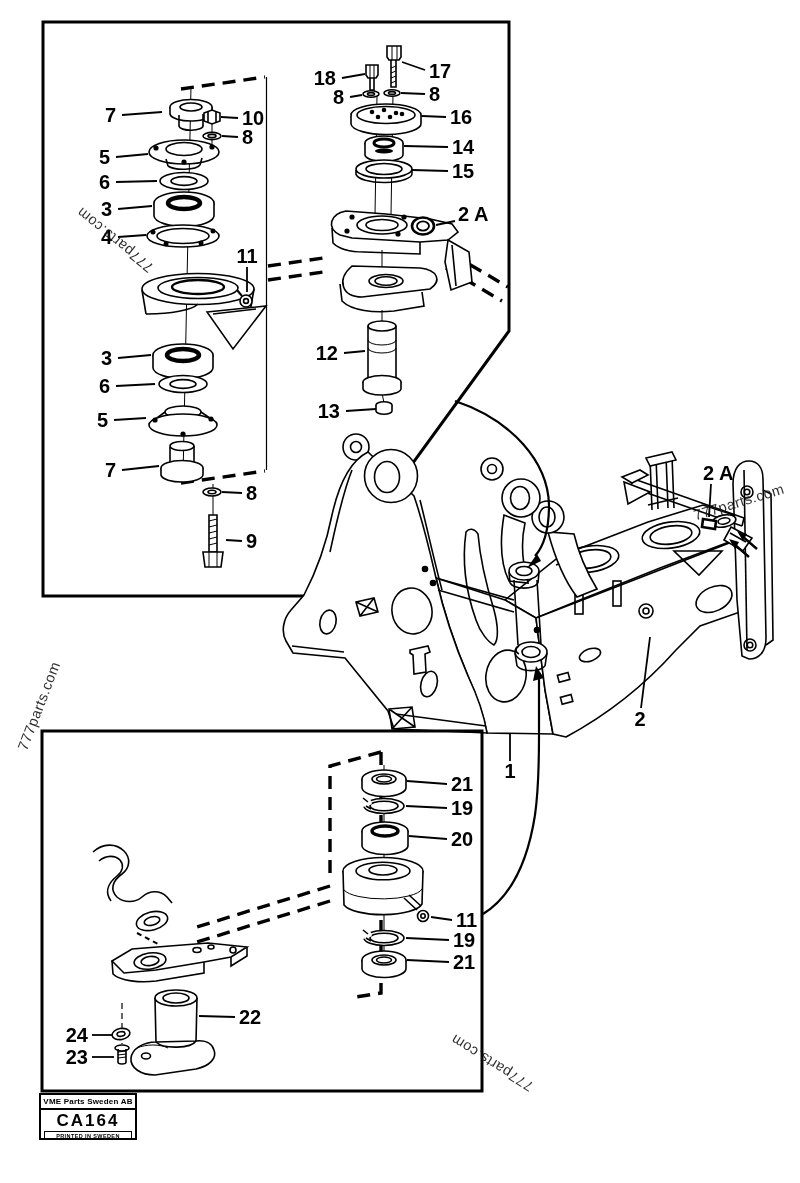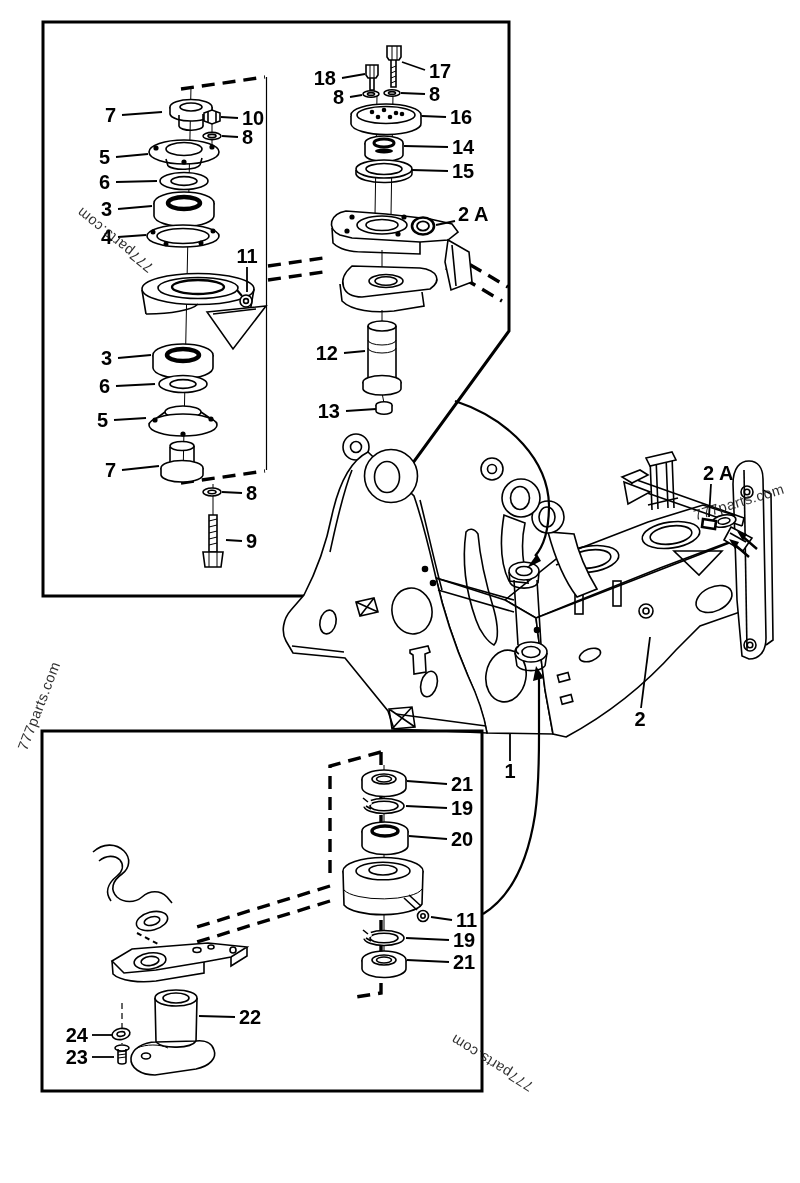--- a/index.html
+++ b/index.html
@@ -520,14 +520,19 @@
     <text class="callout" x="88" y="1042" text-anchor="end">24</text>
     <text class="callout" x="88" y="1064" text-anchor="end">23</text>
   </g>
 </svg>
 
 <div class="wm" style="left:68px;top:232px;transform:rotate(219deg);">777parts.com</div>
 <div class="wm" style="left:-8px;top:698px;transform:rotate(-69deg);">777parts.com</div>
 <div class="wm" style="left:692px;top:494px;transform:rotate(-17deg);">777parts.com</div>
 <div class="wm" style="left:445px;top:1055px;transform:rotate(212deg);">777parts.com</div>
 
-
+<div class="titleblock">
+  <div class="tb-row1">VME Parts Sweden AB</div>
+  <div class="tb-row2">CA164</div>
+  <div class="tb-row3">PRINTED IN SWEDEN</div>
 </div>
 
+</div>
+
 </body></html>

